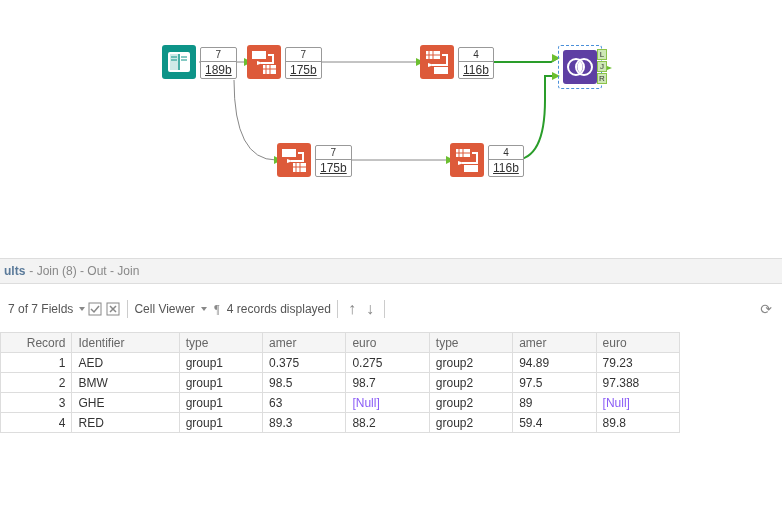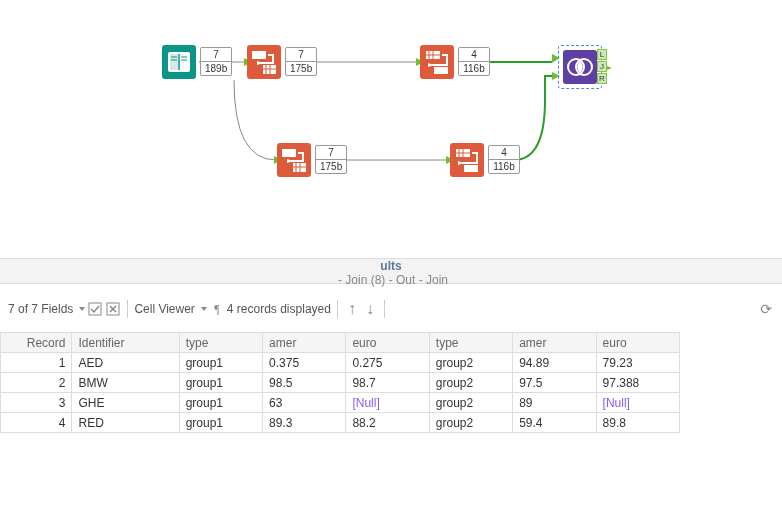--- a/index.html
+++ b/index.html
@@ -2,29 +2,29 @@
 <html><head>
 <meta charset="utf-8">
 <style>
 * { box-sizing: border-box; margin: 0; padding: 0; }
 body { font-family: "Segoe UI", Arial, sans-serif; font-size: 12px; color: #333; background: #fff; width: 782px; height: 512px; overflow: hidden; position: relative; }
 
 
 .canvas { position: relative; width: 100%; height: 260px; background: #fff; }
 .node-box { position: absolute; background: #fff; border: 1px solid #999; border-radius: 2px; text-align: center; min-width: 32px; }
 .node-box .n1 { font-size: 10px; padding: 1px 4px; border-bottom: 1px solid #999; }
-.node-box .n2 { font-size: 10px; padding: 1px 4px; }
+.node-box .n2 { font-size: 12px; padding: 1px 4px; text-decoration: underline; }
 
 .tool { position: absolute; width: 34px; height: 34px; border-radius: 3px; display: flex; align-items: center; justify-content: center; }
 .tool svg { width: 34px; height: 34px; }
 
 .conn { position: absolute; pointer-events: none; }
 
 
-.results-header { position: absolute; top: 258px; left: 0; right: 0; height: 26px; background: #f3f3f3; border-top: 1px solid #ddd; border-bottom: 1px solid #ddd; display: flex; align-items: center; padding-left: 4px; font-size: 12px; color: #888; flex-direction: column; }
+.results-header { position: absolute; top: 258px; left: 0; right: 0; height: 26px; background: #f3f3f3; border-top: 1px solid #ddd; border-bottom: 1px solid #ddd; display: flex; align-items: center; padding-left: 4px; font-size: 12px; color: #888; }
 .results-header b { color: #5a7a9a; font-weight: 600; margin-right: 4px; }
 
 .toolbar { position: absolute; top: 292px; left: 0; right: 0; height: 34px; display: flex; align-items: center; padding: 0 8px; gap: 2px; color: #555; }
 .toolbar .sep { width: 1px; height: 18px; background: #ccc; margin: 0 4px; }
 .toolbar .txt { font-size: 12px; }
 .toolbar .dd { display: inline-flex; align-items: center; gap: 4px; cursor: pointer; }
 .toolbar .dd:after { content: ""; display: inline-block; border-left: 3px solid transparent; border-right: 3px solid transparent; border-top: 4px solid #888; margin-left: 2px; }
 .toolbar .icon-btn { width: 16px; height: 16px; display: inline-flex; align-items: center; justify-content: center; color: #888; cursor: pointer; }
 .arrow-btn { color: #bbb; font-size: 16px; }
 

